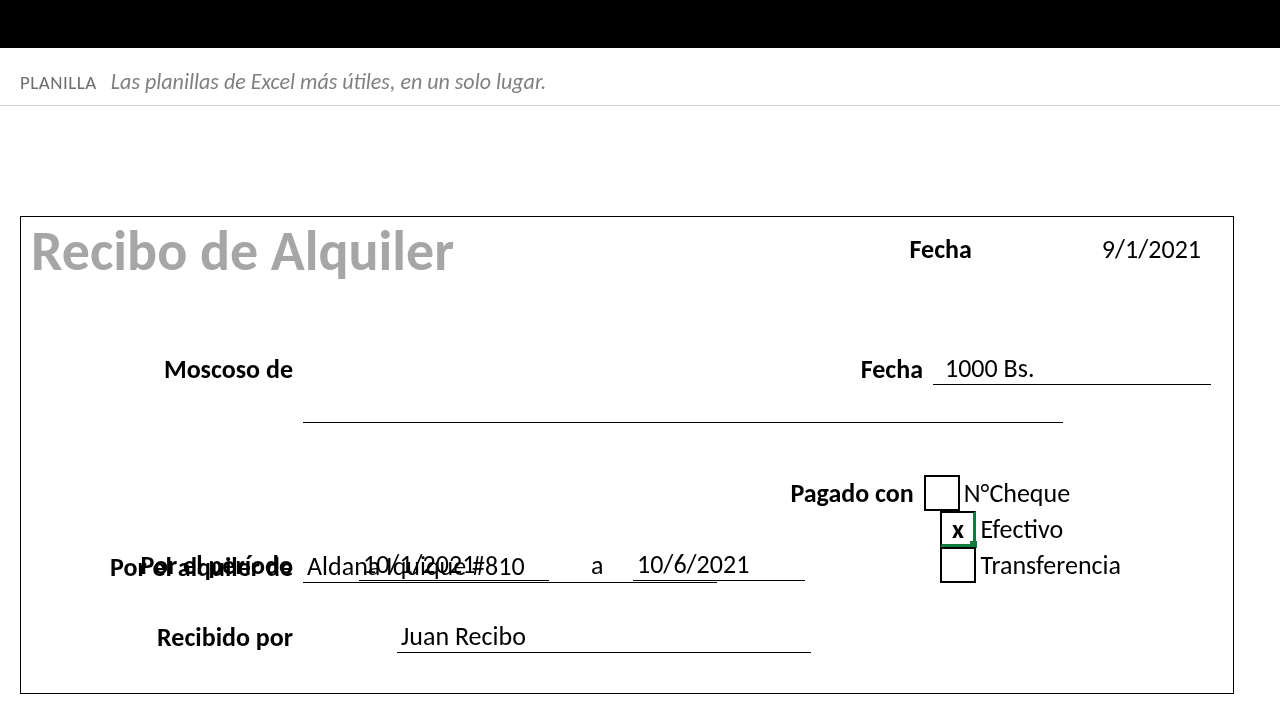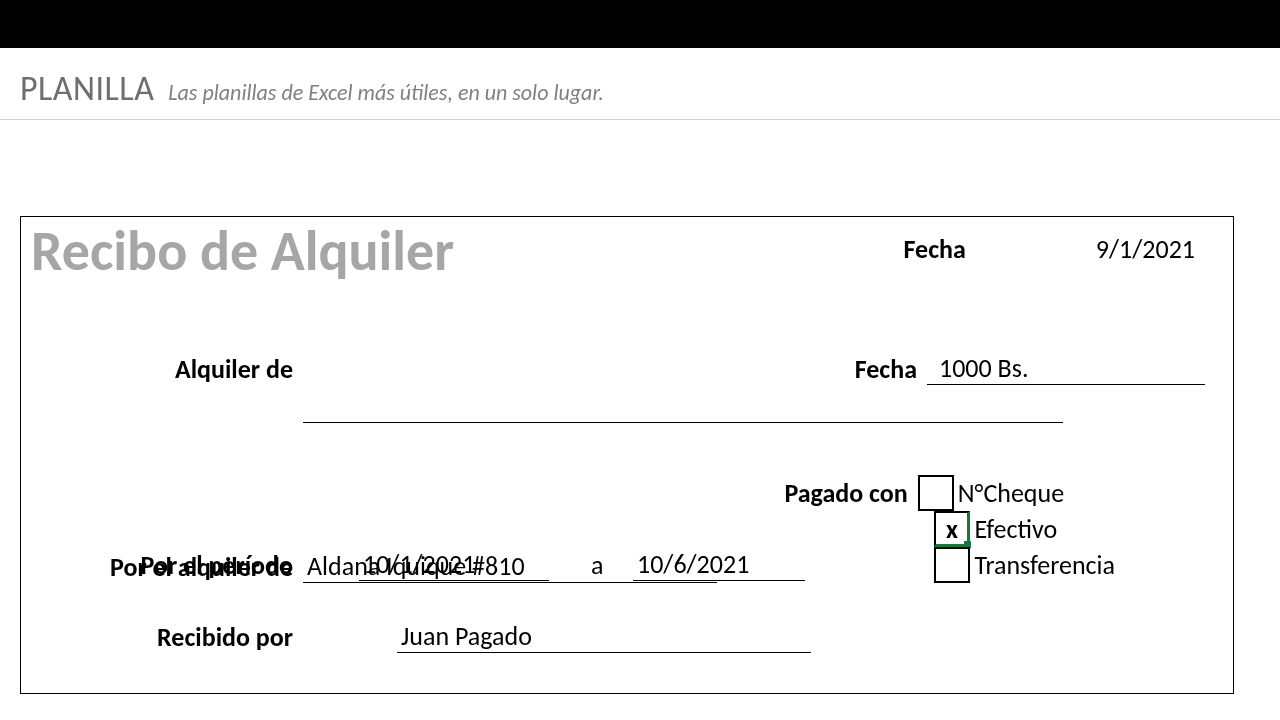--- a/index.html
+++ b/index.html
@@ -19,37 +19,37 @@
     height: 672px;
   }
   .header-row {
     display: flex;
     align-items: baseline;
     padding: 20px 0 10px 20px;
     border-bottom: 1px solid #d0d0d0;
     gap: 14px;
   }
   .brand {
-    font-size: 34px;
+    font-size: 19px;
     letter-spacing: 0.5px;
     color: #6e6e6e;
     font-weight: 400;
   }
   .tagline {
     font-style: italic;
     color: #808080;
     font-size: 22px;
   }
   .receipt {
     position: absolute;
     left: 20px;
     top: 168px;
     width: 1214px;
     border: 1.5px solid #000;
-    padding: 6px 28px 40px 10px;
+    padding: 6px 22px 40px 10px;
     font-size: 26px;
     color: #000;
   }
   .title-row {
     display: flex;
     align-items: flex-start;
     justify-content: space-between;
   }
   .receipt-title {
     font-size: 56px;
@@ -143,21 +143,21 @@
 
     <div class="title-row">
       <div class="receipt-title">Recibo de Alquiler</div>
       <div class="date-block">
         <span class="bold">Fecha</span>
         <span>9/1/2021</span>
       </div>
     </div>
 
     <div class="field-row">
-      <div class="lbl" style="width:262px;">Alquiler de</div>
+      <div class="lbl" style="width:262px;">Moscoso de</div>
       <div style="width:10px;"></div>
       <div style="flex:1"></div>
       <div class="lbl">Fecha</div>
       <div style="width:10px;"></div>
       <div class="uline" style="width:278px;padding-left:12px;">1000 Bs.</div>
     </div>
     <div class="extra-line"></div>
 
     <div class="field-row row-alquiler">
       <div class="lbl" style="width:262px;">Por el alquiler de</div>
@@ -188,17 +188,17 @@
       <div class="lbl" style="width:262px;">Por el período</div>
       <div style="width:10px;"></div>
       <div class="uline" style="width:190px;">10/1/2021</div>
       <div style="width:20px;text-align:center;padding:0 14px;">a</div>
       <div class="uline" style="width:172px;">10/6/2021</div>
     </div>
 
     <div class="field-row row-recibpor">
       <div class="lbl" style="width:262px;">Recibido por</div>
       <div style="width:10px;"></div>
-      <div class="uline" style="width:414px;">Juan Pagado</div>
+      <div class="uline" style="width:414px;">Juan Recibo</div>
     </div>
 
   </div>
 </div>
 
 </body></html>

